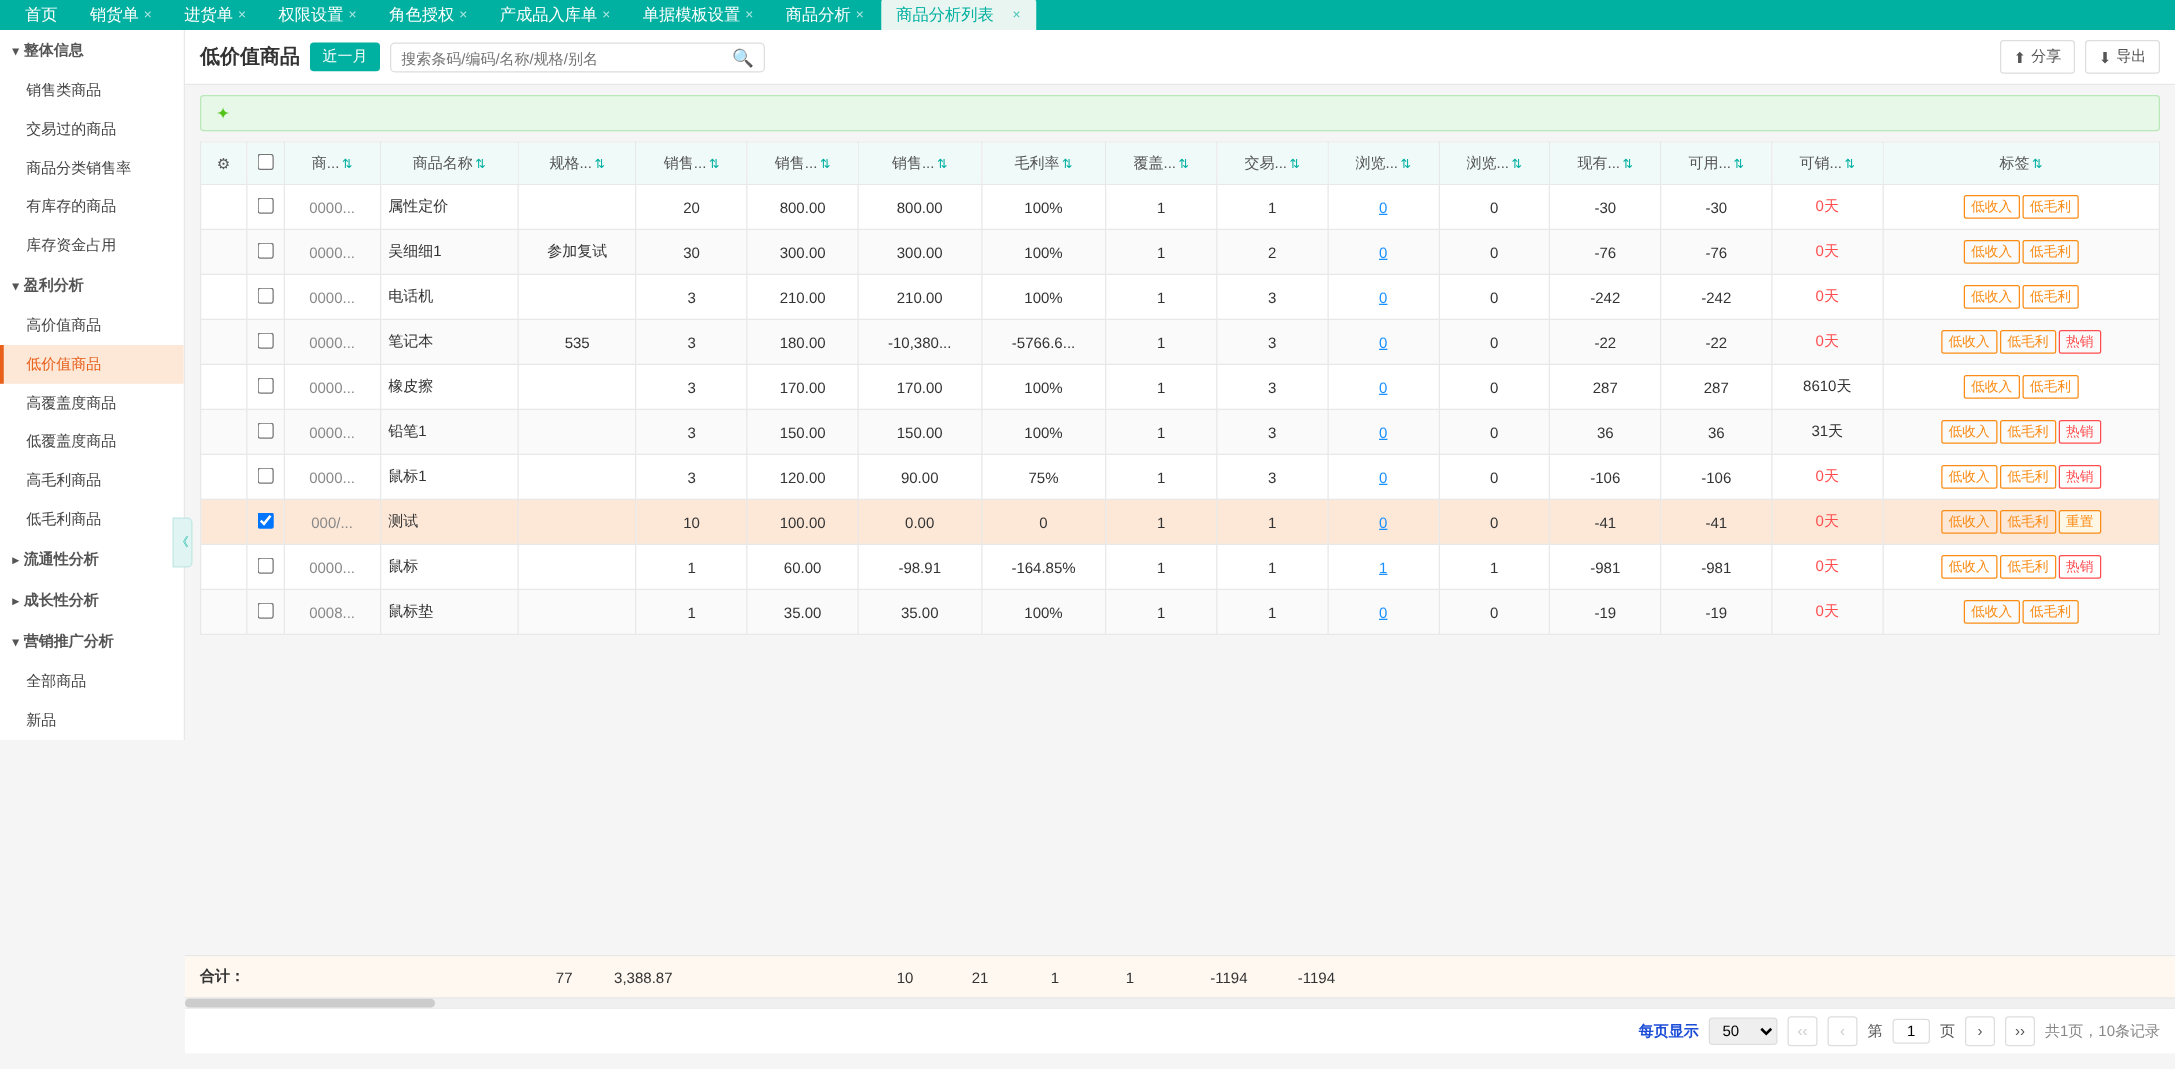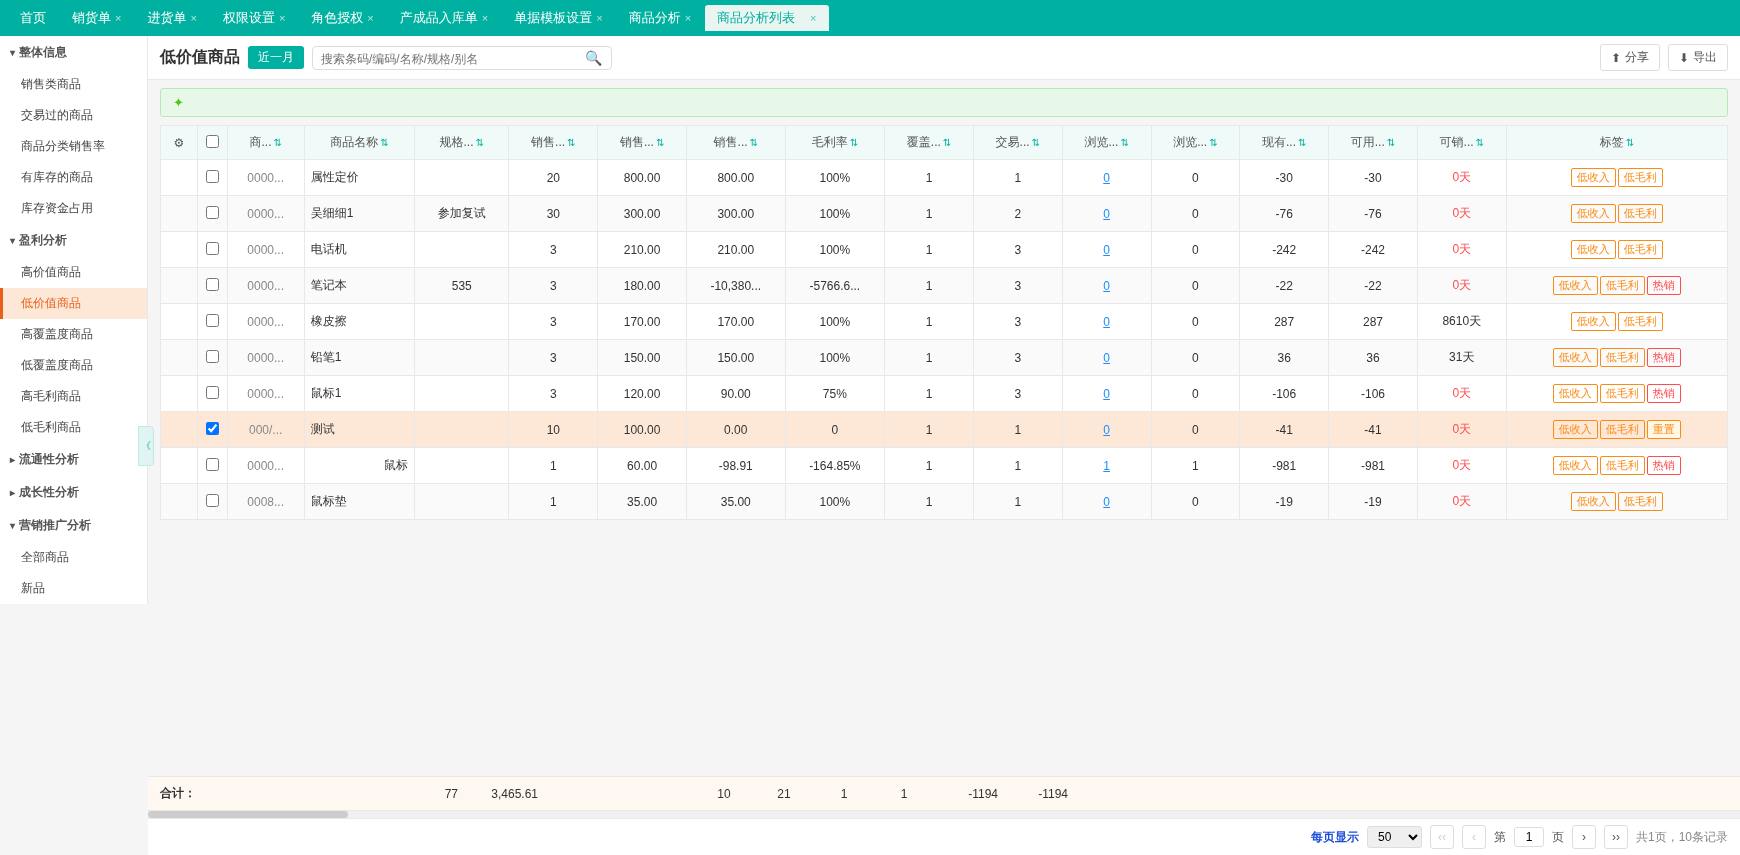--- a/index.html
+++ b/index.html
@@ -1,20 +1,20 @@
 <!DOCTYPE html>
 <html><head>
   <meta charset="utf-8">
   <style>
     * { box-sizing: border-box; margin: 0; padding: 0; }
     body { font-family: 'Microsoft YaHei', Arial, sans-serif; font-size: 12px; background: #f5f5f5; color: #333; overflow: hidden; }
     
     
     .top-nav {
-      display: flex; align-items: center; background: #00b0a0; height: 36px;
+      display: flex; align-items: center; background: #00b0a0; height: 24px;
       padding: 0 8px; gap: 2px; overflow: hidden;
     }
     .nav-item {
       color: #fff; padding: 4px 12px; cursor: pointer; border-radius: 3px 3px 0 0;
       font-size: 13px; white-space: nowrap; display: flex; align-items: center; gap: 4px;
     }
     .nav-item.active { background: #e8f5f0; color: #00b0a0; gap: 15px; }
     .nav-close { font-size: 11px; cursor: pointer; opacity: 0.7; }
 
     
@@ -451,21 +451,21 @@
     <td>-41</td>
     <td class="days-zero">0天</td>
     <td><span class="tag-badge tag-low-income">低收入</span><span class="tag-badge tag-low-profit">低毛利</span><span class="tag-badge tag-attention">重置</span></td>
   </tr>
             <tr>
     <td></td>
     <td class="checkbox-cell">
       <input type="checkbox" style="">
     </td>
     <td style="color:#888;">0000...</td>
-    <td style="text-align:right;">鼠标</td>
+    <td style="text-align:left;">鼠标</td>
     <td></td>
     <td>1</td>
     <td>60.00</td>
     <td>-98.91</td>
     <td>-164.85%</td>
     <td>1</td>
     <td>1</td>
     <td><span class="link-style">1</span></td>
     <td>1</td>
     <td>-981</td>
@@ -496,21 +496,21 @@
   </tr>
           </tbody>
       </table>
     </div>
 
     <div class="table-footer">
       <span class="footer-label">合计：</span>
       <div class="footer-cells">
         <span class="footer-cell" style="min-width:200px;"></span>
         <span class="footer-cell" style="min-width:60px; text-align:right;">77</span>
-        <span class="footer-cell" style="min-width:80px; text-align:right;">3,465.61</span>
+        <span class="footer-cell" style="min-width:80px; text-align:right;">3,388.87</span>
         <span class="footer-cell" style="min-width:80px;"></span>
         <span class="footer-cell" style="min-width:70px;"></span>
         <span class="footer-cell" style="min-width:60px; text-align:center;">10</span>
         <span class="footer-cell" style="min-width:60px; text-align:center;">21</span>
         <span class="footer-cell" style="min-width:60px; text-align:center;">1</span>
         <span class="footer-cell" style="min-width:60px; text-align:center;">1</span>
         <span class="footer-cell" style="min-width:70px; text-align:right;">-1194</span>
         <span class="footer-cell" style="min-width:70px; text-align:right;">-1194</span>
       </div>
     </div>

